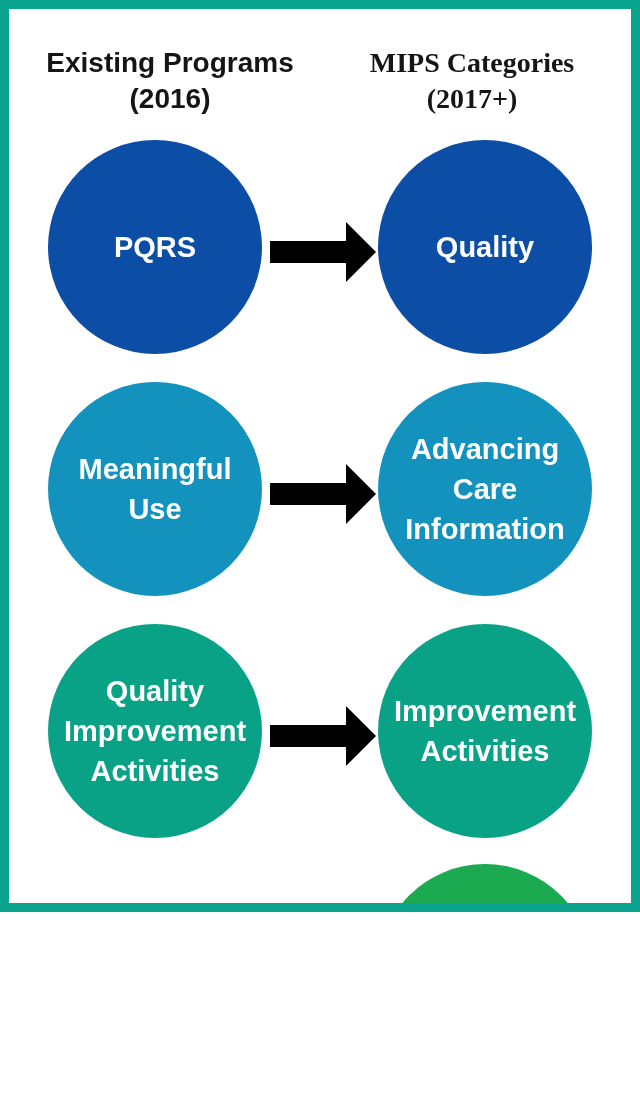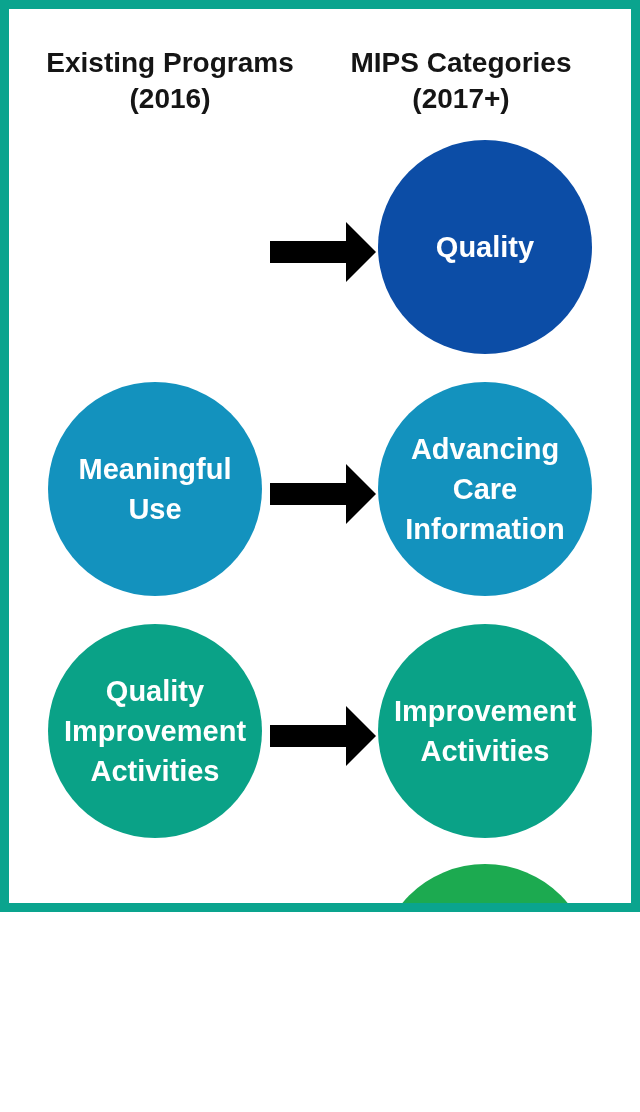--- a/index.html
+++ b/index.html
@@ -23,21 +23,21 @@
     width: 320px;
     text-align: center;
     font-size: 28px;
     font-weight: 800;
     line-height: 1.28;
     color: #151515;
     white-space: pre-line;
     letter-spacing: 0px;
   }
   .col-header.left  { left: 1px; }
-  .col-header.right { left: 292px; }
+  .col-header.right { left: 303px; font-family: Liberation Serif, serif; }
 
   .circle {
     position: absolute;
     width: 214px;
     height: 214px;
     border-radius: 50%;
     display: flex;
     align-items: center;
     justify-content: center;
     text-align: center;
@@ -87,20 +87,23 @@
 <body>
 
 <div class="frame" style="border-color: rgb(10, 164, 142);">
 
   <div class="col-header left" style="color: rgb(21, 21, 21);">Existing Programs
 (2016)</div>
 
   <div class="col-header right" style="color: rgb(21, 21, 21);">MIPS Categories
 (2017+)</div>
 
+  <div class="circle source r1" style="background-color: rgb(12, 77, 166);">
+    <span class="circle-text" style="color: rgb(255, 255, 255);">PQRS</span>
+  </div>
   <div class="arrow r1">
     <span class="shaft" style="background-color: rgb(0, 0, 0);"></span>
     <span class="head" style="border-left-color: rgb(0, 0, 0);"></span>
   </div>
   <div class="circle target r1" style="background-color: rgb(12, 77, 166);">
     <span class="circle-text" style="color: rgb(255, 255, 255);">Quality</span>
   </div>
 
   <div class="circle source r2" style="background-color: rgb(19, 146, 190);">
     <span class="circle-text" style="color: #ffffff;">Meaningful

